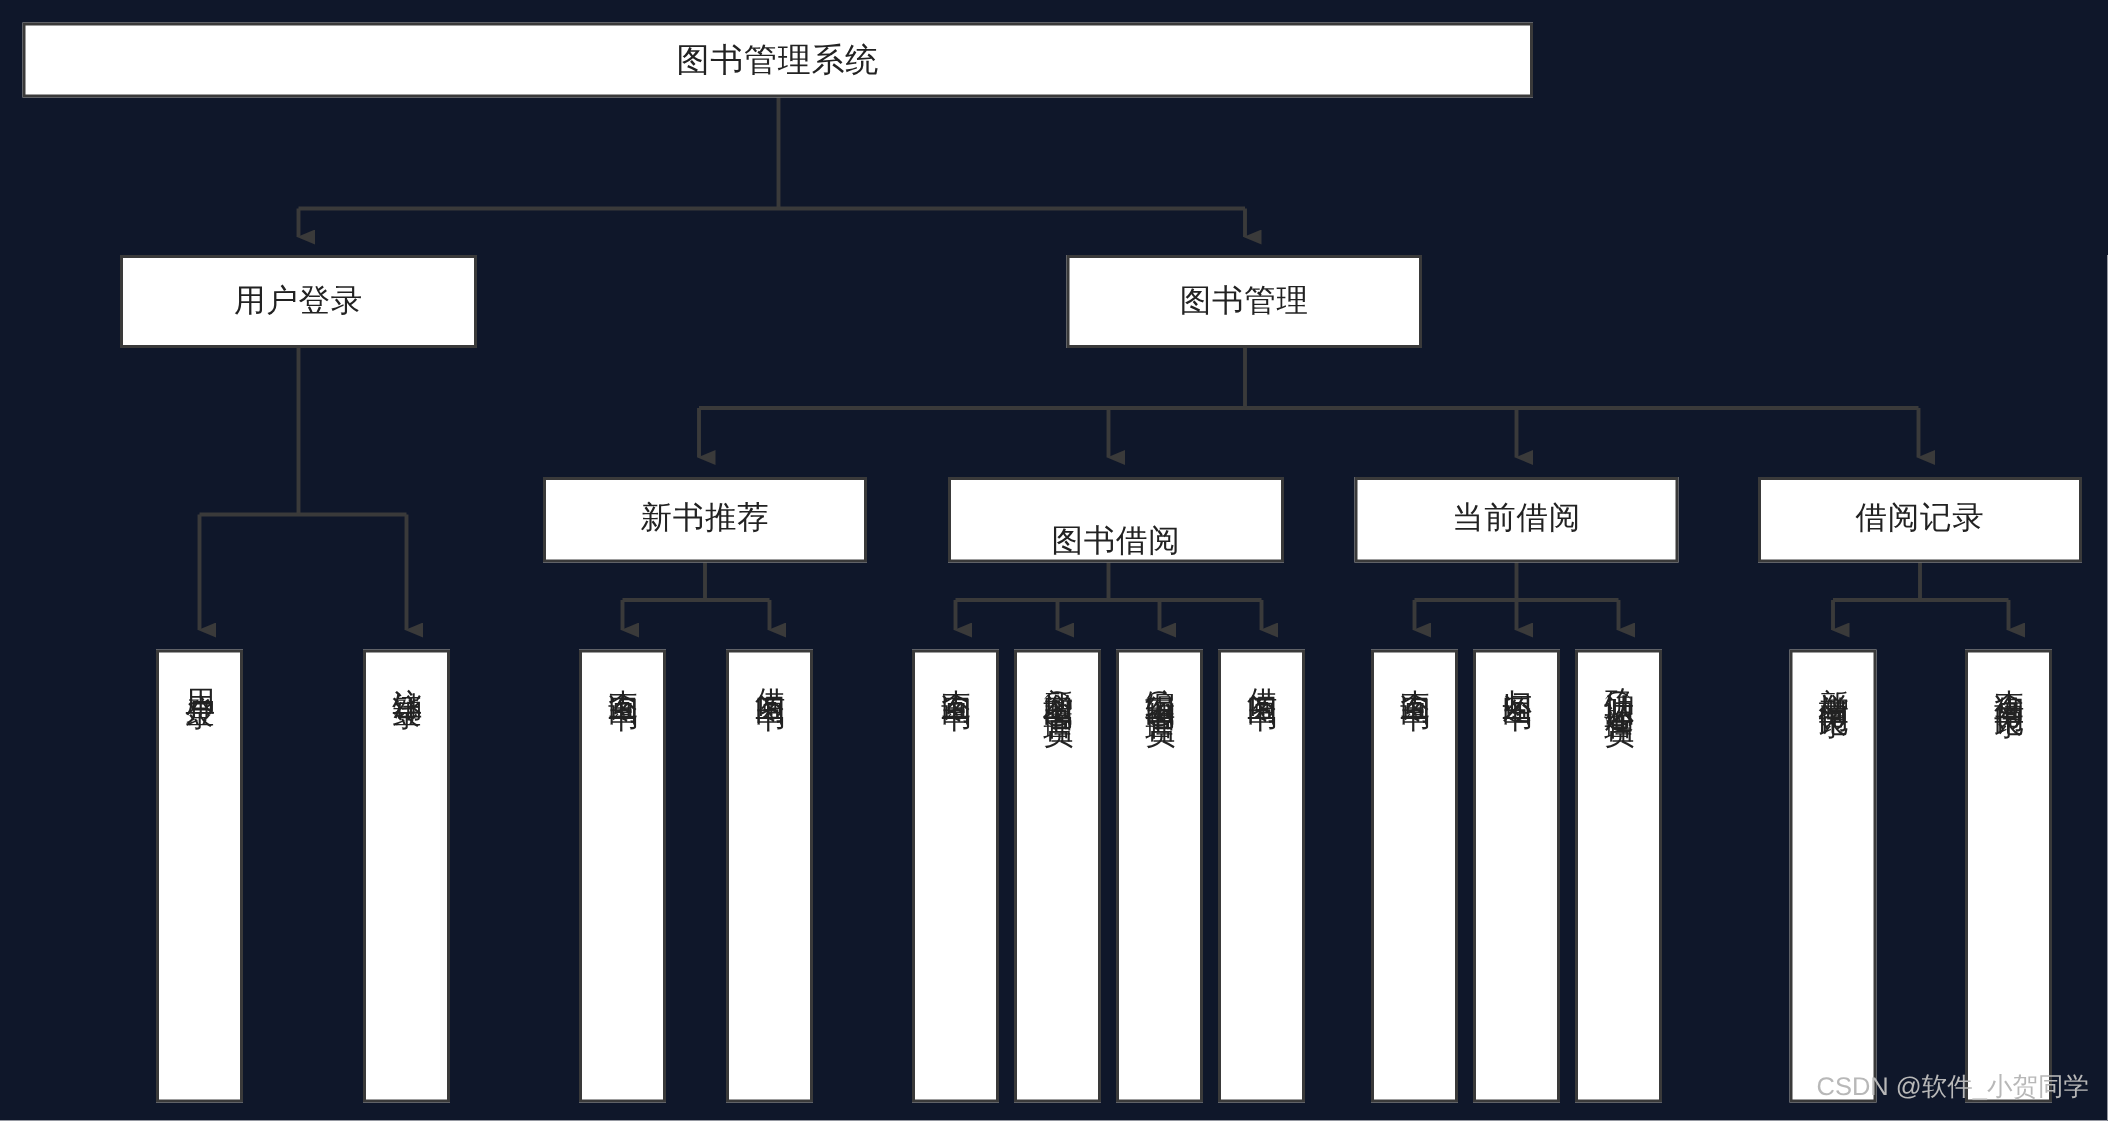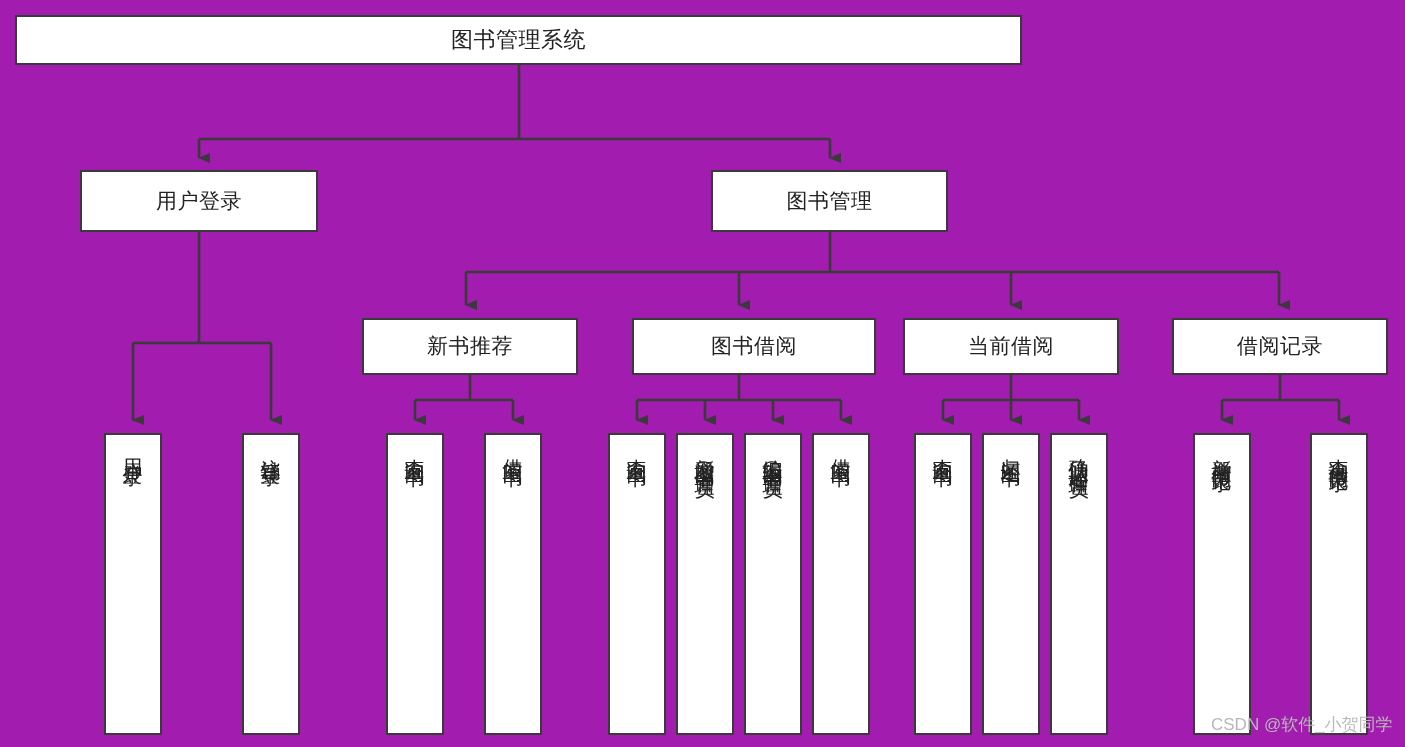--- a/index.html
+++ b/index.html
@@ -7,21 +7,21 @@
     padding: 0;
     background: #ffffff;
   }
   body {
     font-family: "Liberation Sans", "DejaVu Sans", sans-serif;
   }
   #canvas {
     position: relative;
     width: 1405px;
     height: 747px;
-    background: #a21caf;
+    background: #0f172a;
     overflow: hidden;
   }
   svg#wires {
     position: absolute;
     left: 0;
     top: 0;
     width: 1405px;
     height: 747px;
   }
   .node {
@@ -131,21 +131,21 @@
   <div class="node" style="left:80px; top:170px; width:238px; height:62px;">
     <span class="node-label">用户登录</span>
   </div>
   <div class="node" style="left:711px; top:170px; width:237px; height:62px;align-items:center;">
     <span class="node-label">图书管理</span>
   </div>
 
   <div class="node" style="left:362px; top:318px; width:216px; height:57px;">
     <span class="node-label">新书推荐</span>
   </div>
-  <div class="node" style="left:632px; top:318px; width:244px; height:57px;">
+  <div class="node" style="left:632px; top:318px; width:224px; height:57px;align-items:flex-end;">
     <span class="node-label">图书借阅</span>
   </div>
   <div class="node" style="left:903px; top:318px; width:216px; height:57px;">
     <span class="node-label">当前借阅</span>
   </div>
   <div class="node" style="left:1172px; top:318px; width:216px; height:57px;">
     <span class="node-label">借阅记录</span>
   </div>
 
   <div class="node vertical" style="left:104px; top:433px; width:58px; height:302px;">

